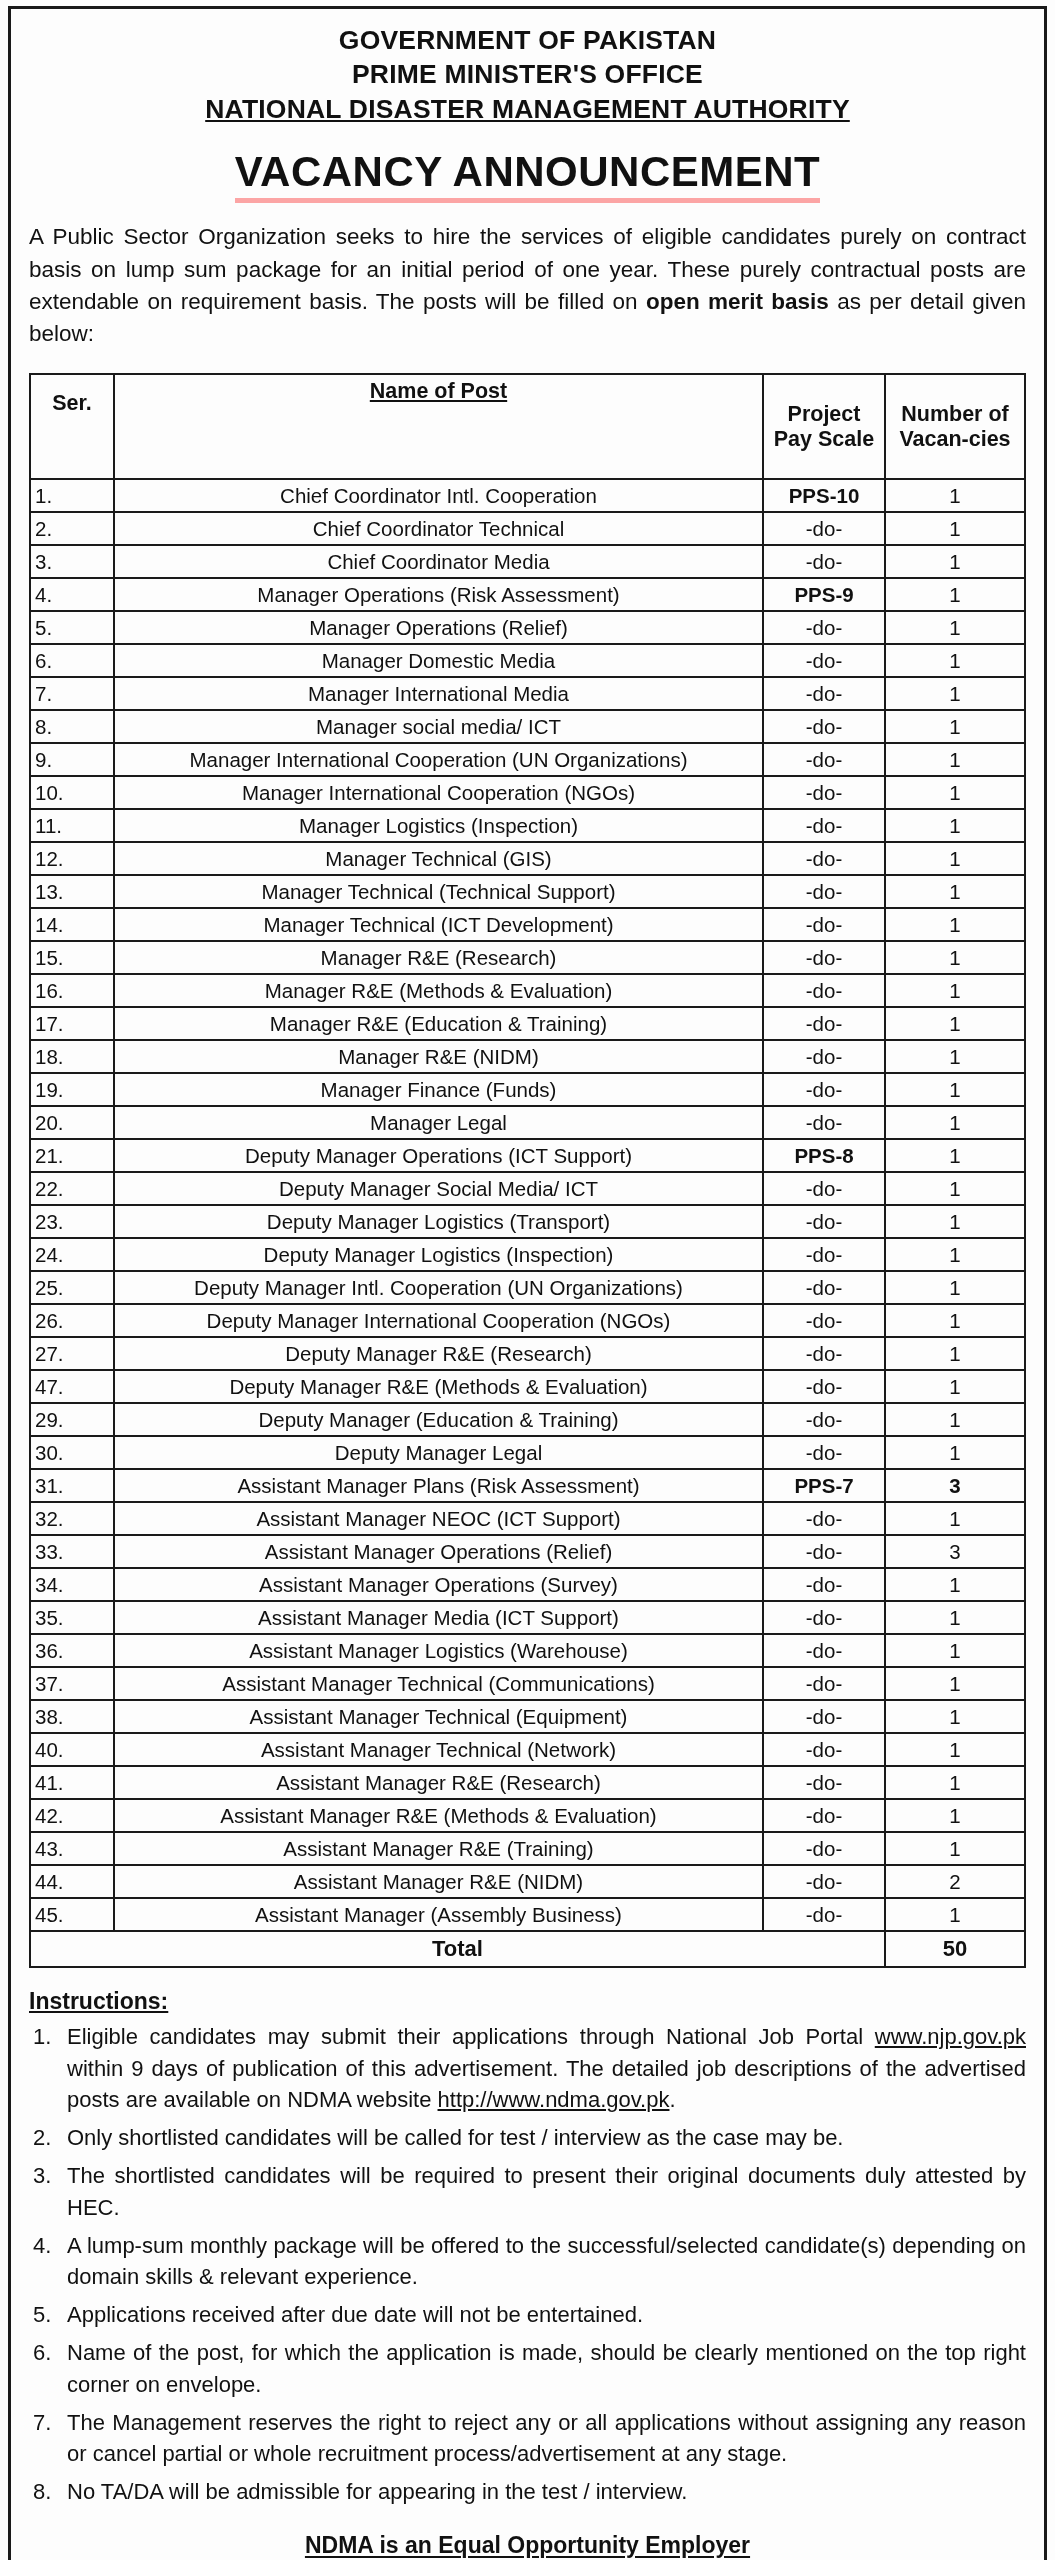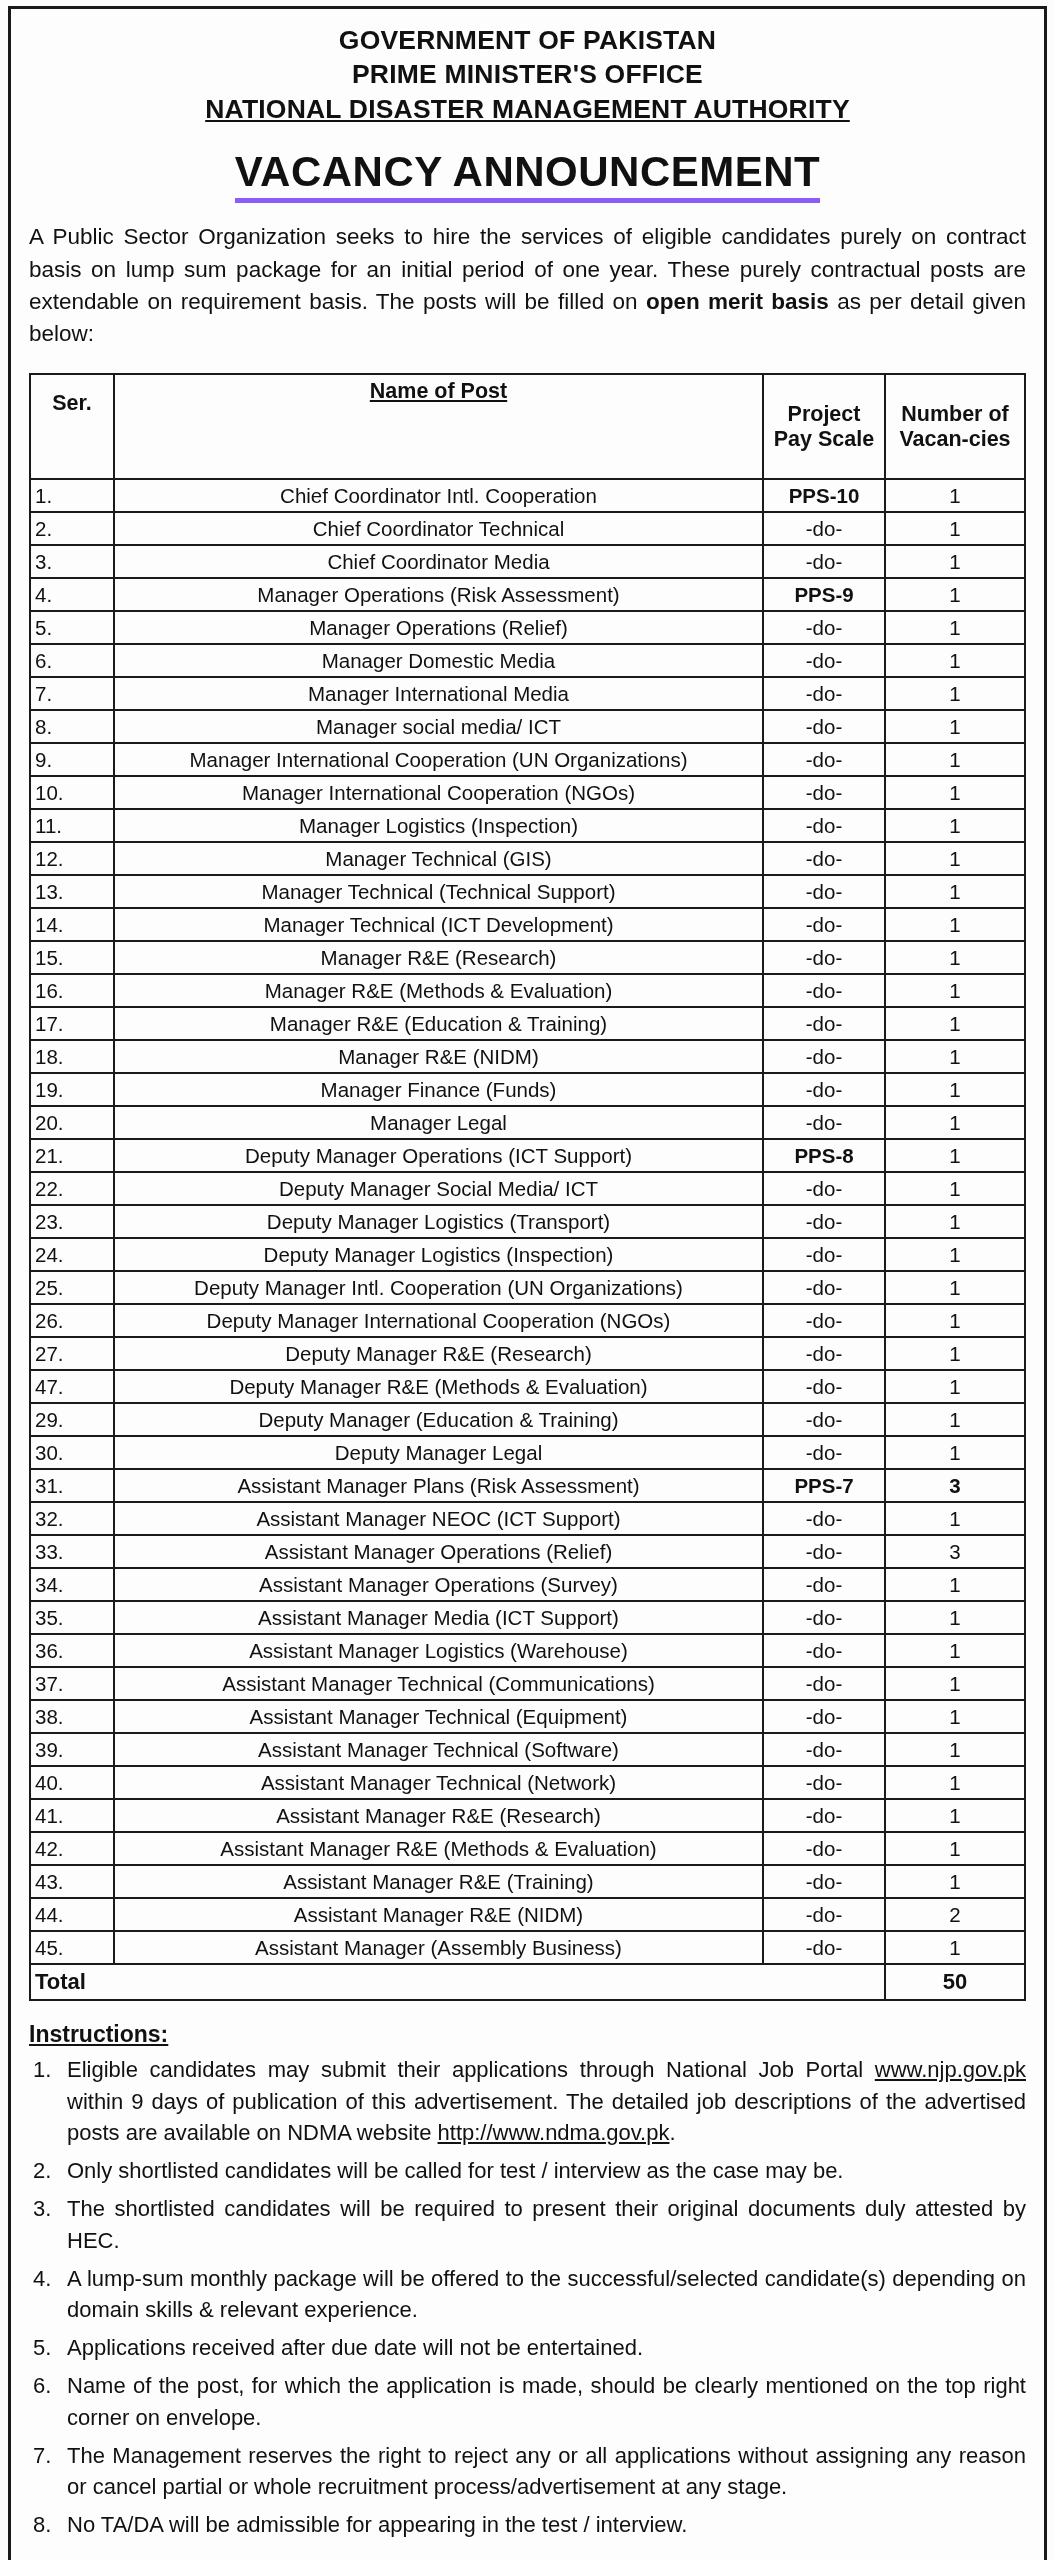--- a/index.html
+++ b/index.html
@@ -39,21 +39,21 @@
   .announce-wrap {
     text-align: center;
     margin-top: 22px;
     margin-bottom: 8px;
   }
   .announce {
     display: inline-block;
     font-size: 42px;
     font-weight: bold;
     letter-spacing: 0.5px;
-    border-bottom: 5px solid #8b5cf6;
+    border-bottom: 5px solid #fca5a5;
     padding-bottom: 2px;
   }
 
   
   .intro {
     margin-top: 18px;
     font-size: 22.5px;
     line-height: 1.44;
     text-align: justify;
     text-justify: inter-word;
@@ -98,21 +98,21 @@
     padding-left: 8px;
     white-space: nowrap;
     overflow: hidden;
     margin-top: 32px;
   }
   td.c-scale { text-align: center; }
   td.c-num   { text-align: center; }
   td.bold    { font-weight: bold; }
 
   td.total-label {
-    text-align: left;
+    text-align: center;
     font-weight: bold;
     padding-right: 14px;
     font-size: 22px;
     height: 32px;
   }
   td.total-value {
     text-align: center;
     font-weight: bold;
     font-size: 22px;
   }
@@ -416,26 +416,20 @@
             <td class="c-scale">-do-</td>
             <td class="c-num">1</td>
           </tr>
           <tr>
             <td class="c-ser">38.</td>
             <td class="c-name">Assistant Manager Technical (Equipment)</td>
             <td class="c-scale">-do-</td>
             <td class="c-num">1</td>
           </tr>
           <tr>
-            <td class="c-ser">39.</td>
-            <td class="c-name">Assistant Manager Technical (Software)</td>
-            <td class="c-scale">-do-</td>
-            <td class="c-num">1</td>
-          </tr>
-          <tr>
             <td class="c-ser">40.</td>
             <td class="c-name">Assistant Manager Technical (Network)</td>
             <td class="c-scale">-do-</td>
             <td class="c-num">1</td>
           </tr>
           <tr>
             <td class="c-ser">41.</td>
             <td class="c-name">Assistant Manager R&amp;E (Research)</td>
             <td class="c-scale">-do-</td>
             <td class="c-num">1</td>

